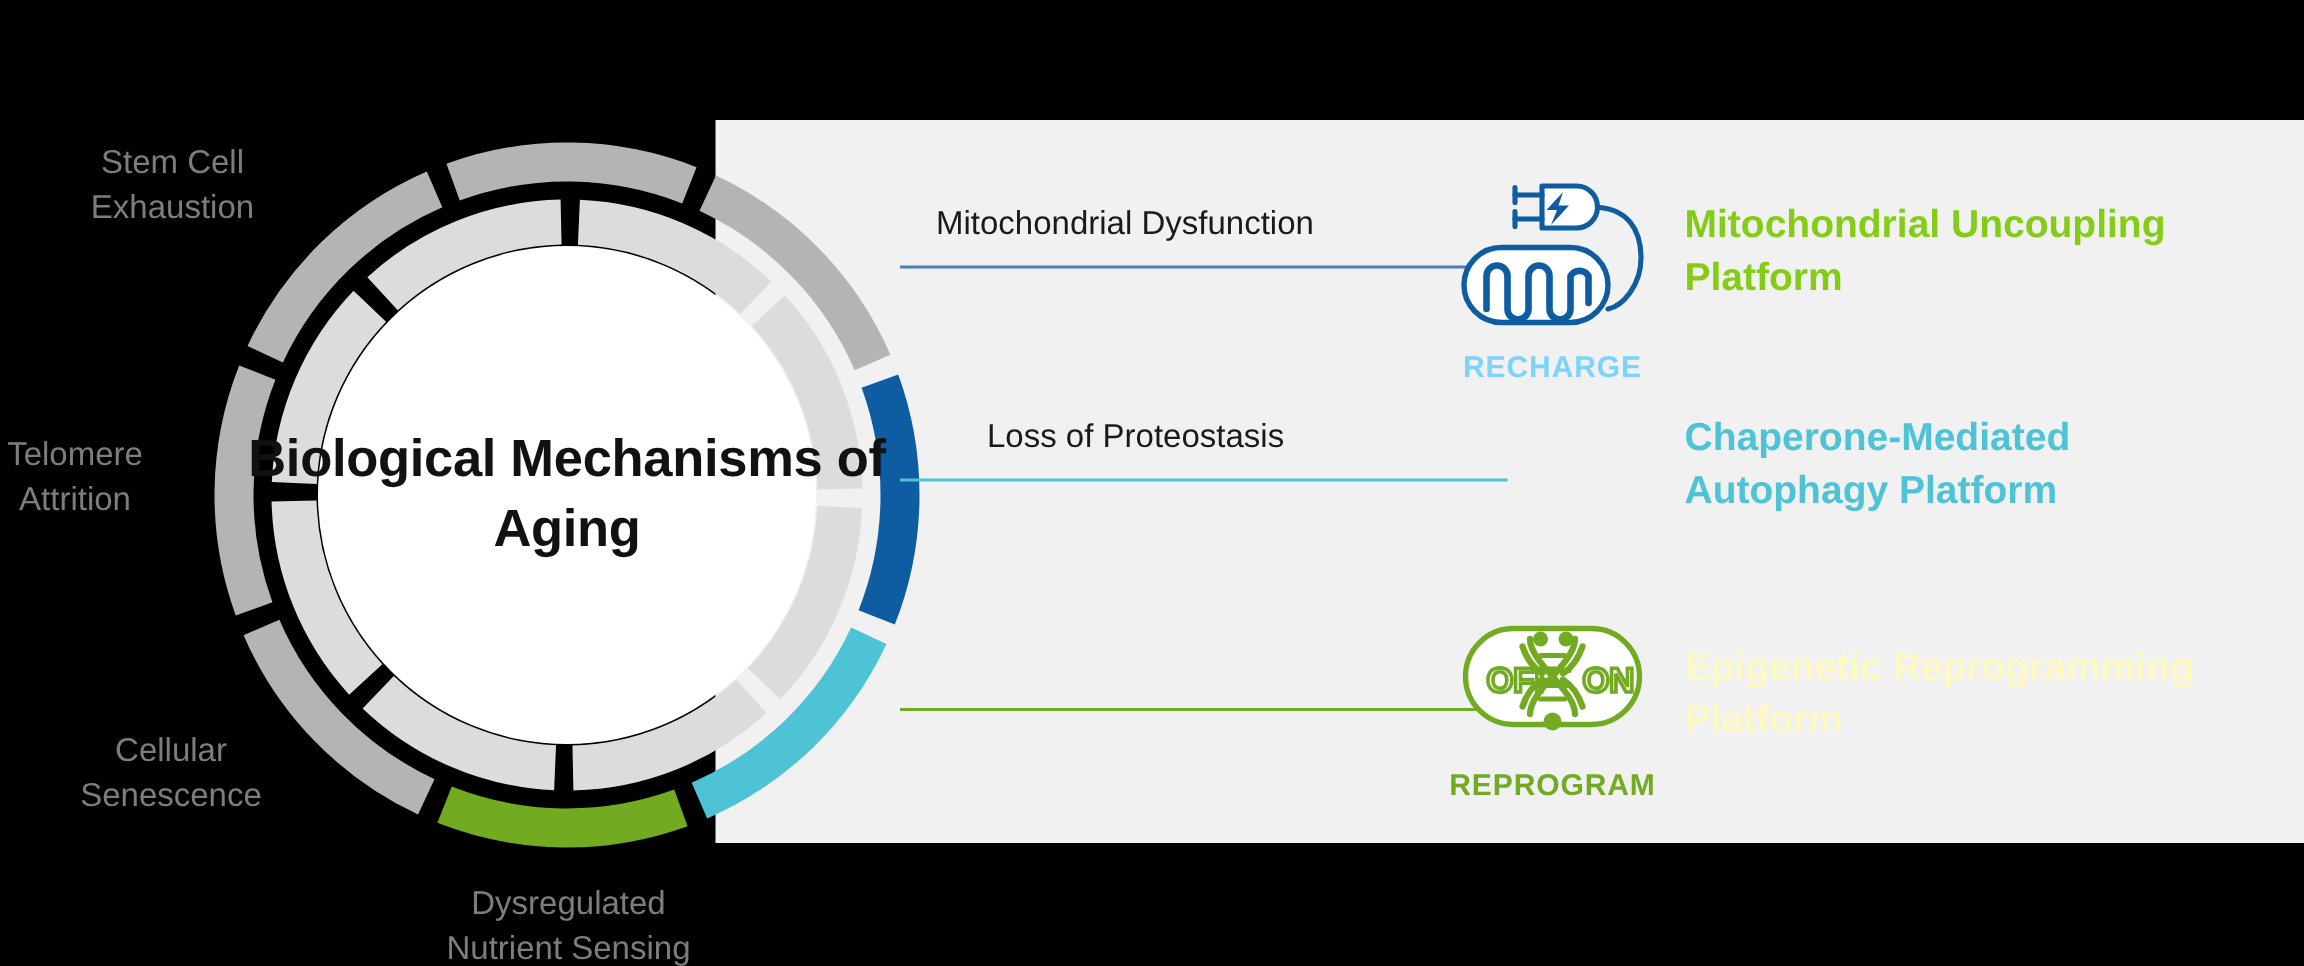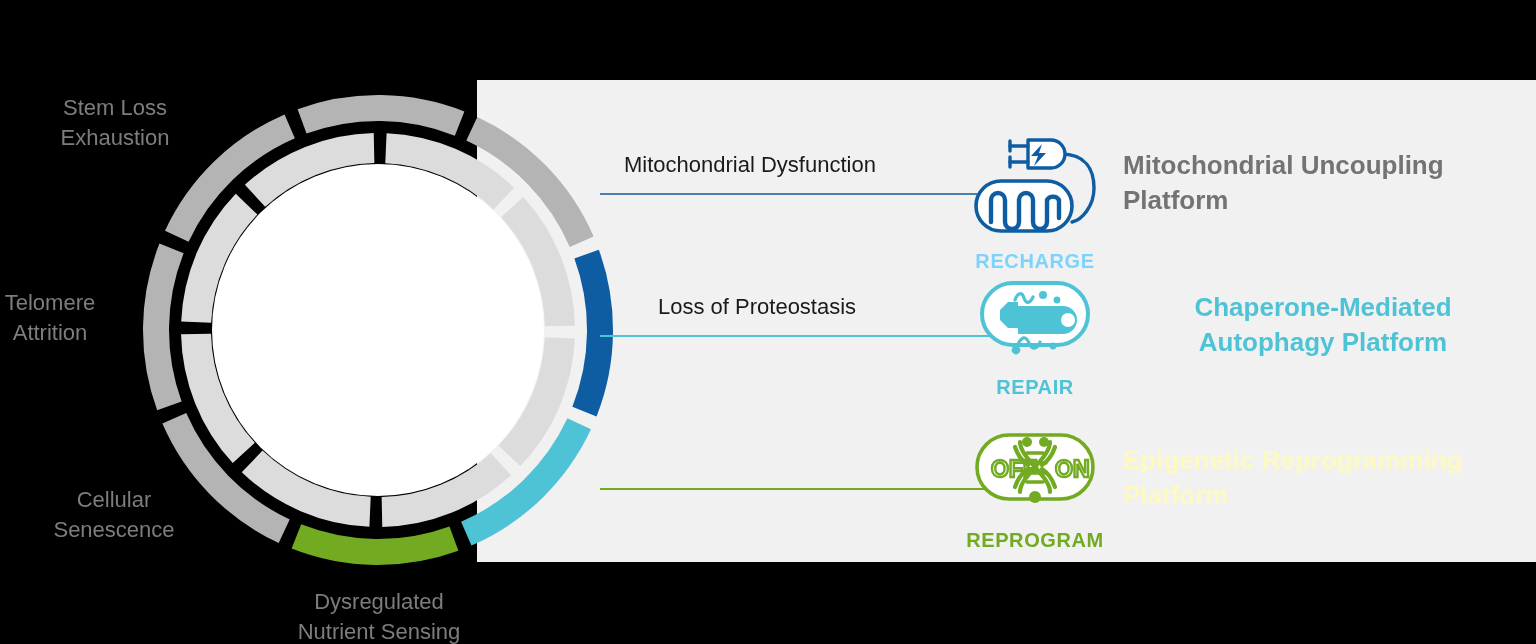--- a/index.html
+++ b/index.html
@@ -52,23 +52,23 @@
     font-weight:normal;
     white-space:pre-line;
   }
   .rl-genomic{left:268px;top:0px;width:220px;}
   .rl-stem{left:10px;top:93px;width:210px;}
   .rl-telomere{left:-55px;top:288px;width:210px;}
   .rl-senescence{left:9px;top:485px;width:210px;}
   .rl-nutrient{left:254px;top:587px;width:250px;}
 
   
-  .row{position:absolute;height:110px;margin-top:16px;}
+  .row{position:absolute;height:110px;}
   .row-1{left:600px;top:130px;width:920px;}
-  .row-2{left:600px;top:272px;width:920px;text-align:center;}
+  .row-2{left:600px;top:272px;width:920px;}
   .row-3{left:600px;top:425px;width:920px;}
 
   .conn-label{
     position:absolute;
     left:24px;top:6px;
     font-size:22px;
     color:#1a1a1a;
     white-space:nowrap;
   }
   .conn-line{
@@ -140,22 +140,27 @@
           <circle r="182" stroke-dasharray="131 1013" transform="rotate(137.5)"></circle>
           <circle r="182" stroke-dasharray="131 1013" transform="rotate(182.5)"></circle>
           <circle r="182" stroke-dasharray="131 1013" transform="rotate(227.5)"></circle>
         </g>
 
         <circle r="166" fill="#ffffff"></circle>
       </g>
     </svg>
   </div>
 
-
-  <div class="ring-label rl-stem">Stem Loss
+  <div class="center-text">
+    <h1>Biological
+Mechanisms
+of Aging</h1>
+  </div>
+
+  <div class="ring-label rl-stem">Stem Cell
 Exhaustion</div>
   <div class="ring-label rl-telomere">Telomere
 Attrition</div>
   <div class="ring-label rl-senescence">Cellular
 Senescence</div>
   <div class="ring-label rl-nutrient">Dysregulated
 Nutrient Sensing</div>
 
   <div class="row row-1">
     <div class="conn-label">Mitochondrial Dysfunction</div>
@@ -177,51 +182,28 @@
           <path d="M68 32 L50 32" stroke-width="3.4"></path>
           <path d="M50 11 L50 21" stroke-width="3.4"></path>
           <path d="M50 27 L50 37" stroke-width="3.4"></path>
         </g>
 
         <path d="M82 14 L71 26 L78 26 L74 36 L86 23 L79 23 Z" fill="#0e5ca1"></path>
       </svg>
       <div class="icon-caption" style="color:#7dd3fc;">RECHARGE</div>
     </div>
 
-    <div class="plat-label" style="color:#737373;">Mitochondrial Uncoupling
+    <div class="plat-label" style="color:#84cc16;">Mitochondrial Uncoupling
 Platform</div>
   </div>
 
   <div class="row row-2">
     <div class="conn-label" style="left:58px;">Loss of Proteostasis</div>
     <div class="conn-line" style="background:#4ec3d6;"></div>
 
-    <div class="icon-block">
-      <svg width="150" height="100" viewBox="0 0 150 100">
-        <rect x="22" y="11" width="106" height="62" rx="31" ry="31" fill="#ffffff" stroke="#4ec3d6" stroke-width="4"></rect>
-
-        <g fill="#4ec3d6">
-          <path d="M48 30 L40 38 L40 48 L48 56 L58 56 L58 62 L103 62 A14 14 0 1 0 103 34 L58 34 L58 30 Z"></path>
-          <circle cx="108" cy="48" r="7" fill="#ffffff"></circle>
-          <path d="M40 36 L40 50 L33 43 Z" fill="#ffffff"></path>
-        </g>
-
-        <g fill="none" stroke="#4ec3d6" stroke-width="3.2" stroke-linecap="round">
-          <path d="M55 28 C58 20 62 20 64 26 C66 32 70 32 73 25"></path>
-          <path d="M58 72 C62 64 66 64 69 71 C72 78 77 78 80 70"></path>
-        </g>
-        <g fill="#4ec3d6">
-          <circle cx="83" cy="23" r="4"></circle>
-          <circle cx="97" cy="28" r="3.4"></circle>
-          <circle cx="56" cy="78" r="4.4"></circle>
-          <circle cx="93" cy="74" r="3.4"></circle>
-        </g>
-      </svg>
-      <div class="icon-caption" style="color:#4ec3d6;">REPAIR</div>
-    </div>
 
     <div class="plat-label" style="color:#4ec3d6;">Chaperone-Mediated
 Autophagy Platform</div>
   </div>
 
   <div class="row row-3">
     <div class="conn-line" style="background:#72ab22;"></div>
 
     <div class="icon-block">
       <svg width="150" height="100" viewBox="0 0 150 100">

